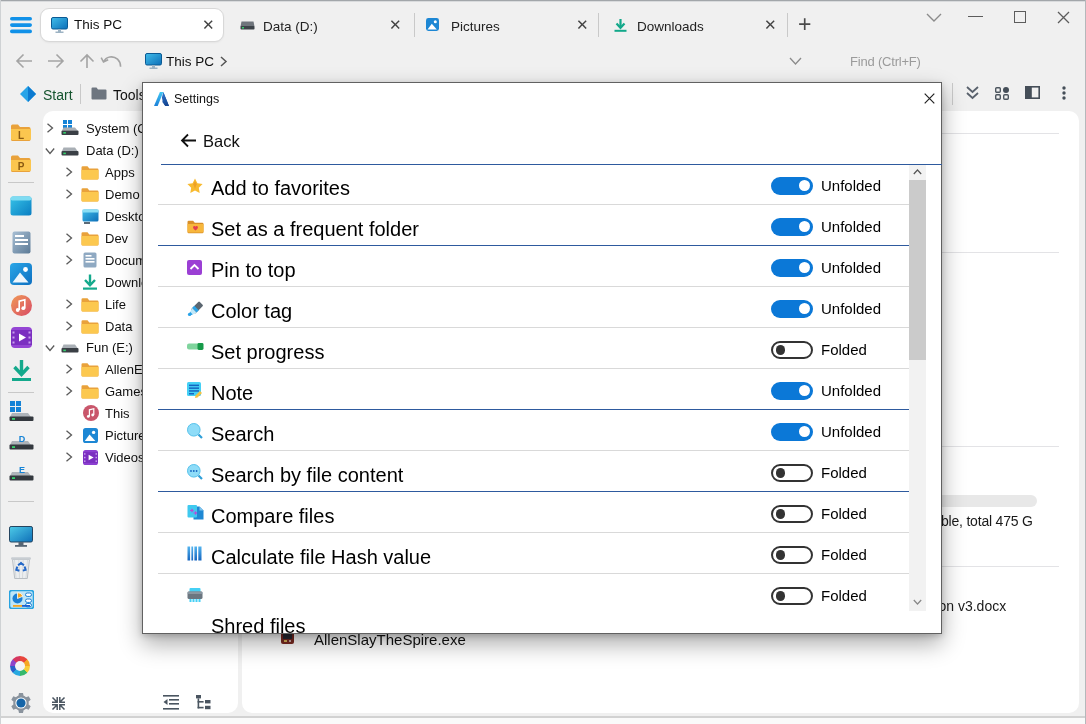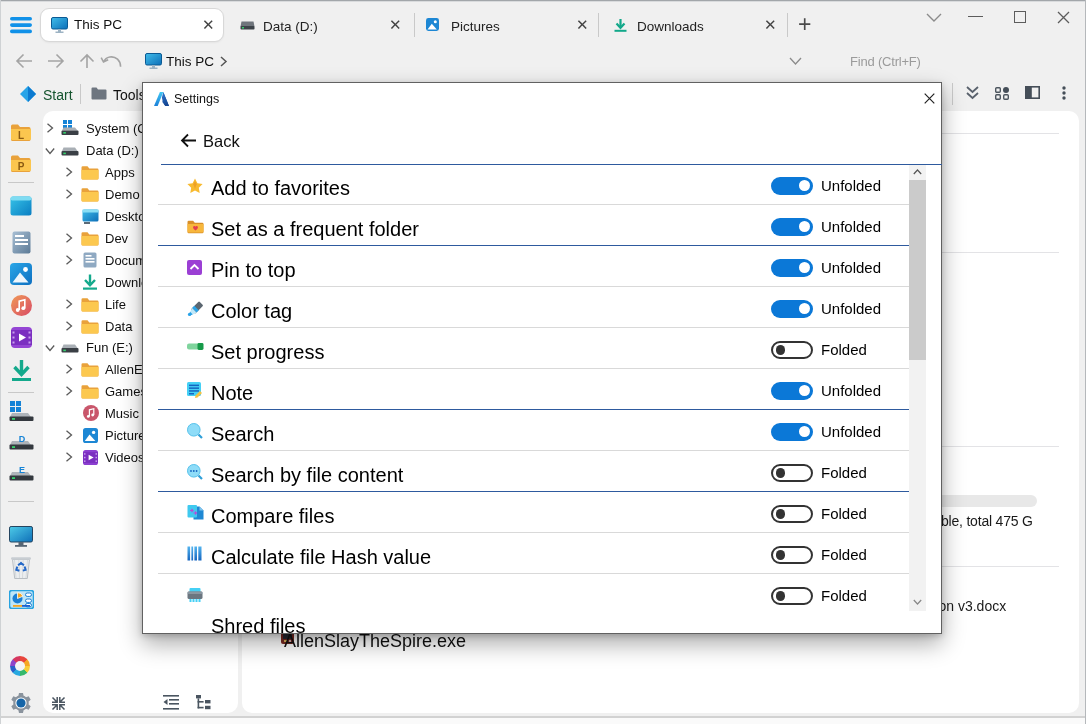--- a/index.html
+++ b/index.html
@@ -151,21 +151,21 @@
 <div class="abs" style="left:262px;top:566px;width:797px;height:1px;background:#e3e3e6"></div>
 <div class="abs" style="left:737px;top:495px;width:300px;height:12px;border-radius:6px;background:#e8e8e8"></div>
 <div class="abs" style="left:919px;top:513px;font-size:14px;color:#1a1a1a;letter-spacing:-0.2px">usable, total 475 G</div>
 <div class="abs" style="left:877px;top:598px;font-size:14px;color:#1a1a1a">presentation v3.docx</div>
 <svg class="abs" style="left:281px;top:631px" width="13" height="13" viewBox="0 0 13 13">
  <rect width="13" height="13" rx="2" fill="#7a2a22"></rect>
  <rect x="2" y="2" width="9" height="6" fill="#2a2a33"></rect>
  <rect x="3" y="9" width="3" height="2" fill="#d8b35a"></rect>
  <rect x="8" y="9" width="2" height="2" fill="#caa"></rect>
 </svg>
-<div class="abs" style="left:284px;top:631px;font-size:18px;color:#111">AllenSlayTheSpire.exe</div>
+<div class="abs" style="left:314px;top:631px;font-size:15px;color:#111">AllenSlayTheSpire.exe</div>
 
 <svg class="abs" style="left:10px;top:122px" width="22" height="22" viewBox="0 0 22 22">
  <path d="M1 4 a1.5 1.5 0 0 1 1.5-1.5 h5.5 l2 2.5 h9 a1.5 1.5 0 0 1 1.5 1.5 v11 a1.5 1.5 0 0 1-1.5 1.5 h-16.5 a1.5 1.5 0 0 1-1.5-1.5 Z" fill="#e9a23b"></path>
  <path d="M1 7 h20 v9.5 a1.5 1.5 0 0 1-1.5 1.5 h-17 a1.5 1.5 0 0 1-1.5-1.5 Z" fill="#fbc64f"></path>
  <text x="11" y="16.5" font-size="10" font-weight="bold" fill="#8a5a12" text-anchor="middle" font-family="Liberation Sans">L</text>
 </svg>
 <svg class="abs" style="left:10px;top:153px" width="22" height="22" viewBox="0 0 22 22">
  <path d="M1 4 a1.5 1.5 0 0 1 1.5-1.5 h5.5 l2 2.5 h9 a1.5 1.5 0 0 1 1.5 1.5 v11 a1.5 1.5 0 0 1-1.5 1.5 h-16.5 a1.5 1.5 0 0 1-1.5-1.5 Z" fill="#e9a23b"></path>
  <path d="M1 7 h20 v9.5 a1.5 1.5 0 0 1-1.5 1.5 h-17 a1.5 1.5 0 0 1-1.5-1.5 Z" fill="#fbc64f"></path>
  <text x="11" y="16.5" font-size="10" font-weight="bold" fill="#8a5a12" text-anchor="middle" font-family="Liberation Sans">P</text>
@@ -452,21 +452,21 @@
 <svg class="abs" style="left:65px;top:386px" width="8" height="10">
     <use href="#s-chevR"></use>
   </svg>
 <svg class="abs" style="left:81px;top:384px" width="18" height="15">
     <use href="#s-fold"></use>
   </svg>
 <div class="tt" style="left:105px;top:384px">Games</div>
 <svg class="abs" style="left:83px;top:405px" width="16" height="16">
     <use href="#s-mus"></use>
   </svg>
-<div class="tt" style="left:105px;top:406px">Music</div>
+<div class="tt" style="left:105px;top:406px">This</div>
 <svg class="abs" style="left:65px;top:430px" width="8" height="10">
     <use href="#s-chevR"></use>
   </svg>
 <svg class="abs" style="left:83px;top:428px" width="15" height="15">
     <use href="#s-pic"></use>
   </svg>
 <div class="tt" style="left:105px;top:428px">Pictures</div>
 <svg class="abs" style="left:65px;top:452px" width="8" height="10">
     <use href="#s-chevR"></use>
   </svg>

